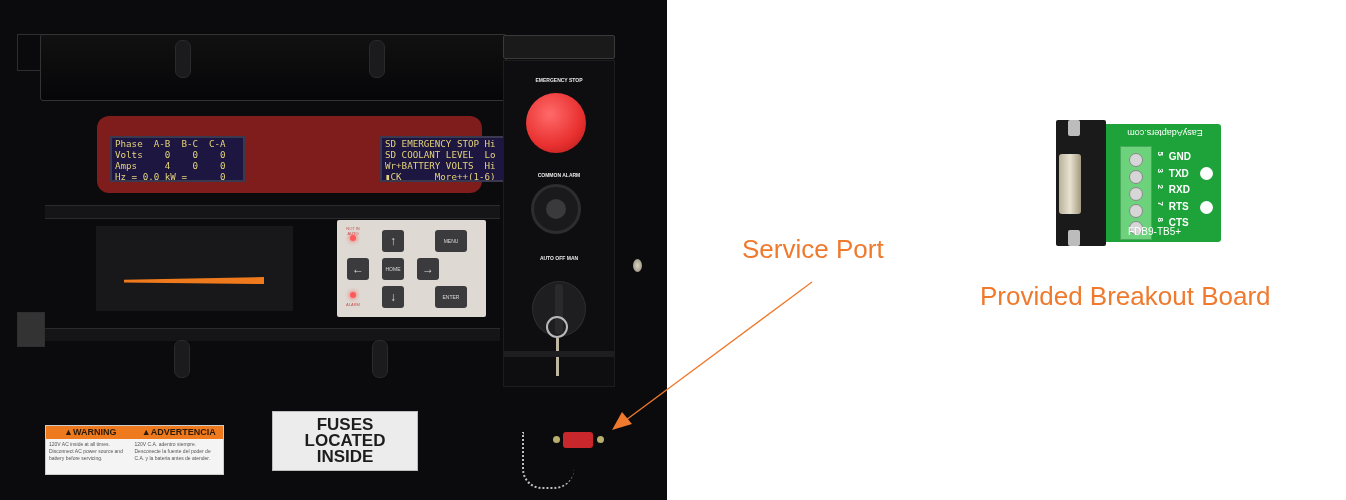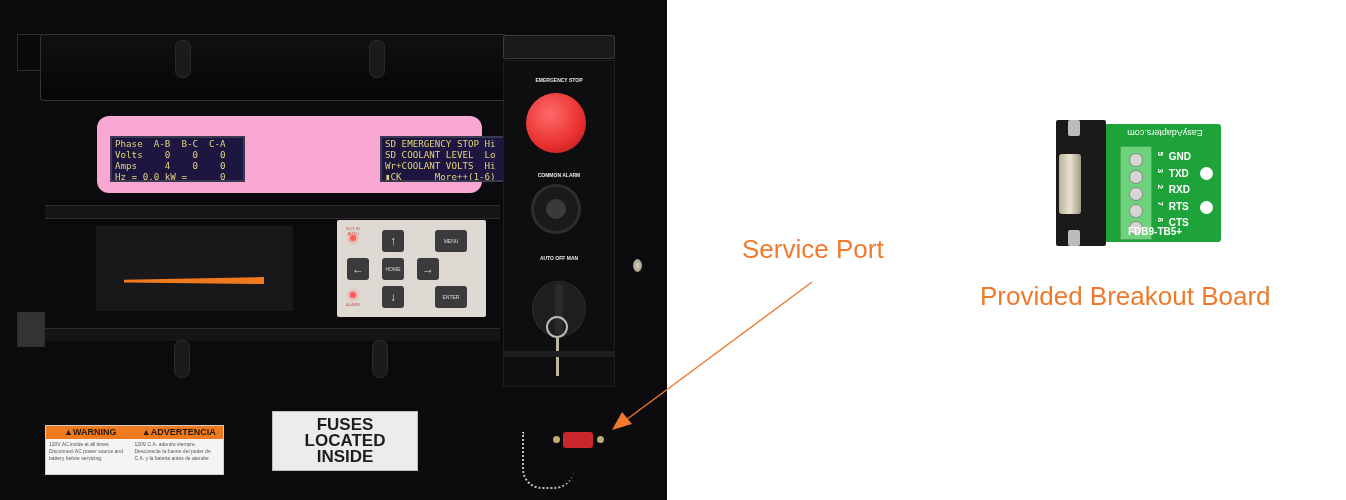--- a/index.html
+++ b/index.html
@@ -2,21 +2,21 @@
 <html><head>
 <meta charset="utf-8">
 <style>
   html,body{margin:0;padding:0;}
   body{width:1346px;height:500px;background:#ffffff;position:relative;overflow:hidden;font-family:"Liberation Sans",sans-serif;}
   .panel{position:absolute;left:0;top:0;width:667px;height:500px;background:#0b0a0c;}
   .top-rail{position:absolute;left:40px;top:34px;width:465px;height:65px;border:1px solid #333;border-radius:3px;background:linear-gradient(#111,#060608);}
   .top-rail .slot{position:absolute;top:5px;width:14px;height:36px;border-radius:7px;background:#1b1b1d;border:1px solid #2a2a2c;}
   .corner-box{position:absolute;left:17px;top:34px;width:26px;height:35px;border:1px solid #2e2e30;background:#0a0a0c;}
   .es-header{position:absolute;left:503px;top:35px;width:110px;height:22px;border:1px solid #3a3a3a;background:#1a1a1a;border-radius:2px;}
-  .lcd-bezel{position:absolute;left:97px;top:116px;width:385px;height:77px;background:#f9a8d4;border-radius:12px;}
+  .lcd-bezel{position:absolute;left:97px;top:116px;width:385px;height:77px;background:#7f1d1d;border-radius:12px;}
   .lcd{position:absolute;top:20px;width:135px;height:46px;background:#1d1640;border:2px solid #3b3950;font-family:"DejaVu Sans Mono",monospace;font-size:9.2px;line-height:11px;color:#e4d37a;padding:0 3px;box-sizing:border-box;white-space:pre;overflow:hidden;}
   .lcd.left{left:13px;}
   .lcd.right{left:235px;margin-left:48px;}
   .mid-rail{position:absolute;left:45px;top:205px;width:455px;height:12px;background:#151517;border-top:1px solid #2b2b2d;border-bottom:1px solid #2b2b2d;}
   .logo-box{position:absolute;left:96px;top:226px;width:197px;height:85px;background:#18181a;}
   .logo-text{position:absolute;left:28px;top:25px;color:#e6e6e6;font-weight:bold;font-size:22px;letter-spacing:0.5px;}
   .logo-swoosh{position:absolute;left:28px;top:51px;width:140px;height:7px;background:#ef7a1d;clip-path:polygon(0 40%,100% 0,100% 100%,0 80%);}
   .keypad{position:absolute;left:337px;top:220px;width:149px;height:97px;background:#dedad3;border-radius:2px;}
   .key{position:absolute;width:22px;height:22px;background:#3b3b3d;border-radius:3px;color:#d8d8d8;font-size:12px;text-align:center;line-height:22px;cursor:pointer;}
   .key.wide{width:32px;height:22px;font-size:5px;line-height:22px;}
@@ -50,39 +50,39 @@
   .annot{position:absolute;color:#ef7a2d;font-size:26px;}
   svg.arrow{position:absolute;left:0;top:0;}
   .board{position:absolute;left:1036px;top:118px;width:195px;height:140px;}
   .pcb{position:absolute;left:64px;top:6px;width:121px;height:118px;background:#1ea33a;border-radius:3px;}
   .pcb-brand{position:absolute;left:10px;top:4px;width:110px;color:#fff;font-size:9px;transform:rotate(180deg);text-align:center;}
   .terminal{position:absolute;left:20px;top:22px;width:30px;height:92px;background:#6cd37c;border:1px solid #4aa85a;}
   .screw{position:absolute;left:8px;width:14px;height:14px;border-radius:50%;background:#d6d6d6;border:1px solid #888;box-sizing:border-box;}
   .pin-row{position:absolute;left:54px;font-size:10px;color:#fff;font-weight:bold;}
   .pin-num{display:inline-block;width:12px;transform:rotate(90deg);font-size:8px;}
   .hole{position:absolute;left:100px;width:13px;height:13px;border-radius:50%;background:#fff;}
-  .pcb-model{position:absolute;left:28px;top:102px;color:#fff;font-size:10px;font-weight:bold;}
+  .pcb-model{position:absolute;left:28px;top:102px;color:#fff;font-size:10px;font-weight:normal;}
   .db9-shell{position:absolute;left:20px;top:2px;width:50px;height:126px;background:#1a1a1a;border-radius:2px;}
   .db9-face{position:absolute;left:3px;top:34px;width:22px;height:60px;background:linear-gradient(90deg,#b9b19a,#e8e2d0,#a39a80);border-radius:3px;}
   .db9-screw{position:absolute;left:12px;width:12px;height:16px;background:#bcbcbc;border-radius:2px;}
 </style>
 </head>
 <body>
 
 <div class="panel">
   <div class="corner-box"></div>
   <div class="top-rail">
     <div class="slot" style="left:134px"></div>
     <div class="slot" style="left:328px"></div>
   </div>
   <div class="es-header"></div>
 
   <div class="lcd-bezel">
     <div class="lcd left"><div>Phase  A-B  B-C  C-A</div><div>Volts    0    0    0</div><div>Amps     4    0    0</div><div>Hz = 0.0 kW =      0</div></div>
-    <div class="lcd right"><div>SD EMERGENCY STOP Hi</div><div>SD COOLANT LEVEL  Lo</div><div>Wr+COOLANT VOLTS  Hi</div><div>▮CK      More++(1-6)</div></div>
+    <div class="lcd right"><div>SD EMERGENCY STOP Hi</div><div>SD COOLANT LEVEL  Lo</div><div>Wr+BATTERY VOLTS  Hi</div><div>▮CK      More++(1-6)</div></div>
   </div>
 
   <div class="mid-rail"></div>
 
   <div class="logo-box">
     <div class="logo-swoosh"></div>
   </div>
 
   <div class="keypad">
     <div class="tiny-label" style="left:4px;top:6px">NOT IN AUTO</div>

